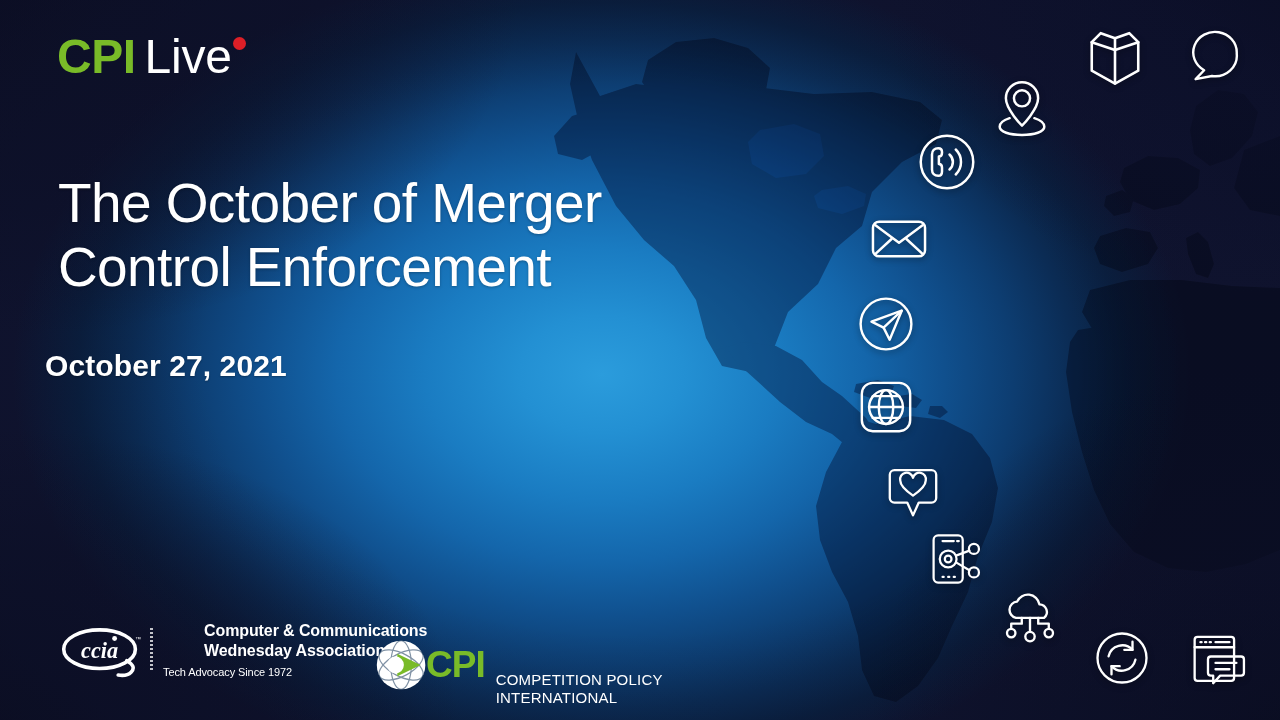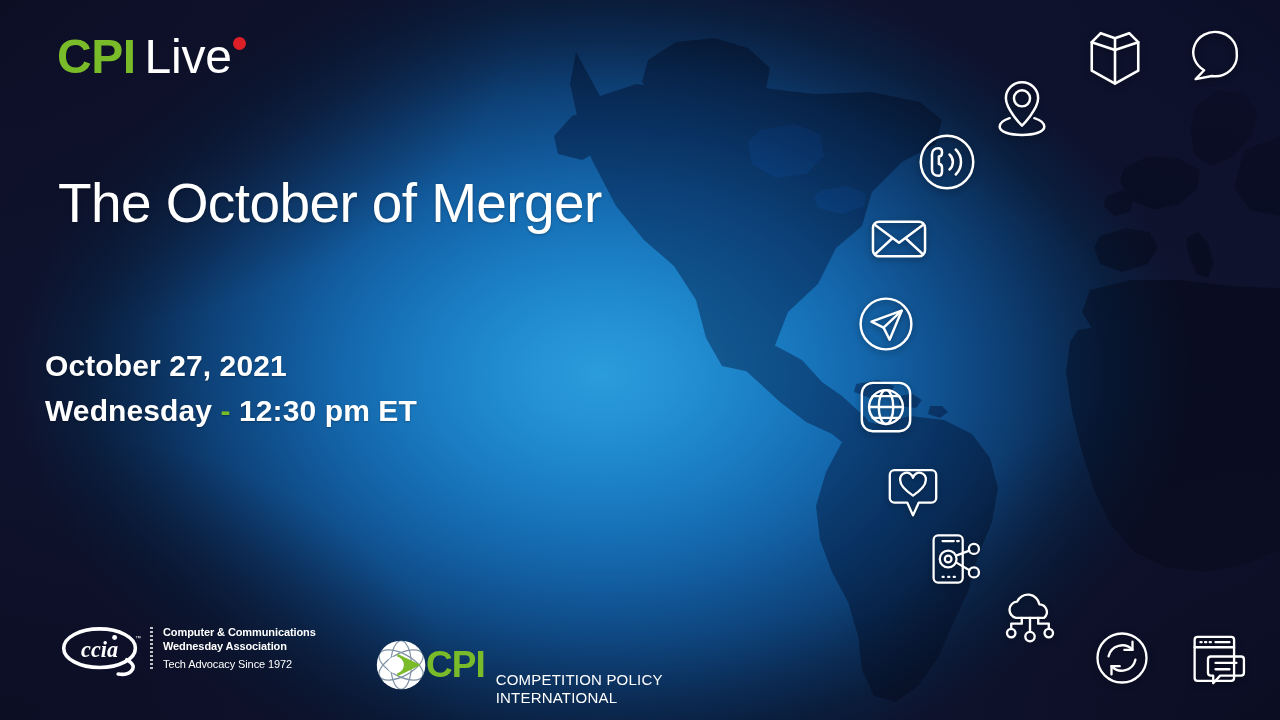--- a/index.html
+++ b/index.html
@@ -148,24 +148,25 @@
   .ccia-mark { width: 86px; height: 56px; text-align: right; }
   .ccia-divider {
     width: 3px;
     height: 44px;
     margin: 0 10px 0 6px;
     background-image: repeating-linear-gradient(to bottom, #ffffff 0px, #ffffff 2px, transparent 2px, transparent 4px);
     opacity: 0.75;
   }
   .ccia-text { color: #ffffff; }
   .ccia-t1 {
-    font-size: 11px;
+    font-size: 16px;
     font-weight: bold;
     line-height: 1.24;
     letter-spacing: -0.1px;
+    margin-left: 41px;
   }
   .ccia-t2 {
     font-size: 11px;
     font-weight: normal;
     line-height: 1.24;
     margin-top: 5px;
     letter-spacing: -0.1px;
   }
 
   .cpi-int-logo {
@@ -259,25 +260,25 @@
 
   <div class="bg-topleft-dark"></div>
   <div class="bg-vignette"></div>
 
   <div class="logo-cpilive">
     <span class="logo-cpi">CPI</span><span style="position:relative;display:inline-block;"><span class="logo-live">Live</span><span class="logo-dot"></span></span>
   </div>
 
   <h1 class="headline">
     <span class="l1">The October of Merger</span>
+    <span class="l2">Control Enforcement</span>
   </h1>
 
   <div class="datebox">
     <div class="date-line1">October 27, 2021</div>
-    <div class="date-line2"><span>Wednesday</span> <span class="dash-green">-</span> <span>12:30 pm ET</span></div>
   </div>
 
   <div class="ccia-logo">
     <div class="ccia-mark">
       <svg viewBox="0 0 120 78" xmlns="http://www.w3.org/2000/svg">
         <ellipse cx="58" cy="38" rx="50" ry="27" fill="none" stroke="#ffffff" stroke-width="5"></ellipse>
         <path d="M96 54 q14 8 6 16 q-6 6 -18 4" fill="none" stroke="#ffffff" stroke-width="5" stroke-linecap="round"></path>
         <text x="58" y="50" font-family="Liberation Serif, serif" font-size="31" font-style="italic" font-weight="bold" fill="#ffffff" text-anchor="middle">ccia</text>
         <circle cx="79" cy="23" r="3.4" fill="#ffffff"></circle>
         <text x="108" y="26" font-family="Liberation Sans, sans-serif" font-size="8" fill="#ffffff">™</text>

